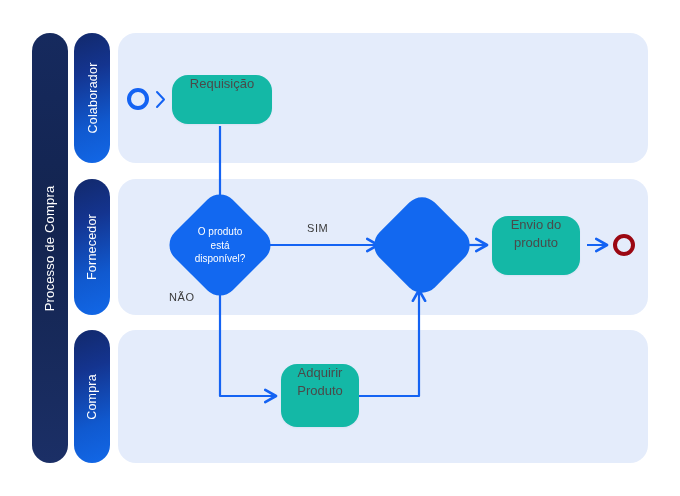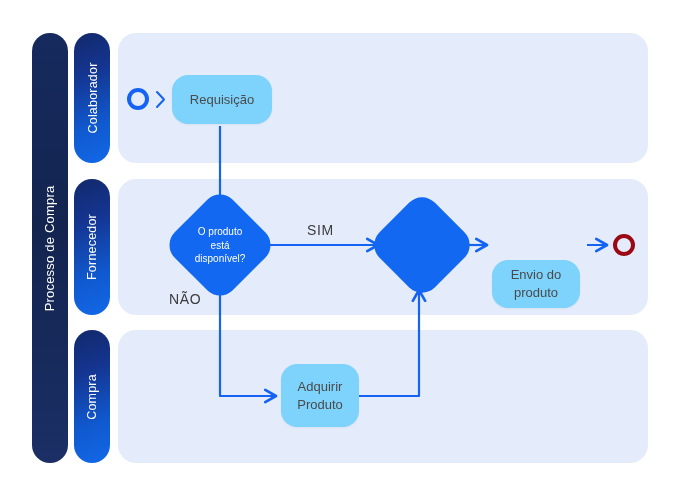--- a/index.html
+++ b/index.html
@@ -117,43 +117,41 @@
     left: 613px;
     top: 234px;
     width: 22px;
     height: 22px;
     border: 4.5px solid #9b0712;
   }
 
   
   .task {
     position: absolute;
-    background: #7dd3fc;
+    background: #14b8a6;
     border-radius: 16px;
     display: flex;
-    align-items: center;
     justify-content: center;
     text-align: center;
     color: #4a4a4a;
     font-size: 13px;
     line-height: 1.35;
     box-shadow: 0 1px 2px rgba(20,40,90,0.05);
   }
   #task-requisicao {
     left: 172px;
     top: 75px;
     width: 100px;
     height: 49px;
   }
   #task-envio {
     left: 492px;
     top: 216px;
     width: 88px;
-    height: 48px;
-    margin-top: 44px;
+    height: 59px;
   }
   #task-adquirir {
     left: 281px;
     top: 364px;
     width: 78px;
     height: 63px;
   }
 
   
   .gateway {
@@ -184,21 +182,21 @@
     top: 206px;
     width: 78px;
     height: 78px;
     border-radius: 18px;
     transform: rotate(45deg);
   }
 
   
   .flow-label {
     position: absolute;
-    font-size: 14px;
+    font-size: 11px;
     color: #3b3b3b;
     letter-spacing: 0.6px;
     white-space: nowrap;
   }
   #flow-label-sim { left: 307px; top: 222px; }
   #flow-label-nao { left: 169px; top: 291px; }
 </style>
 </head>
 <body>
 

